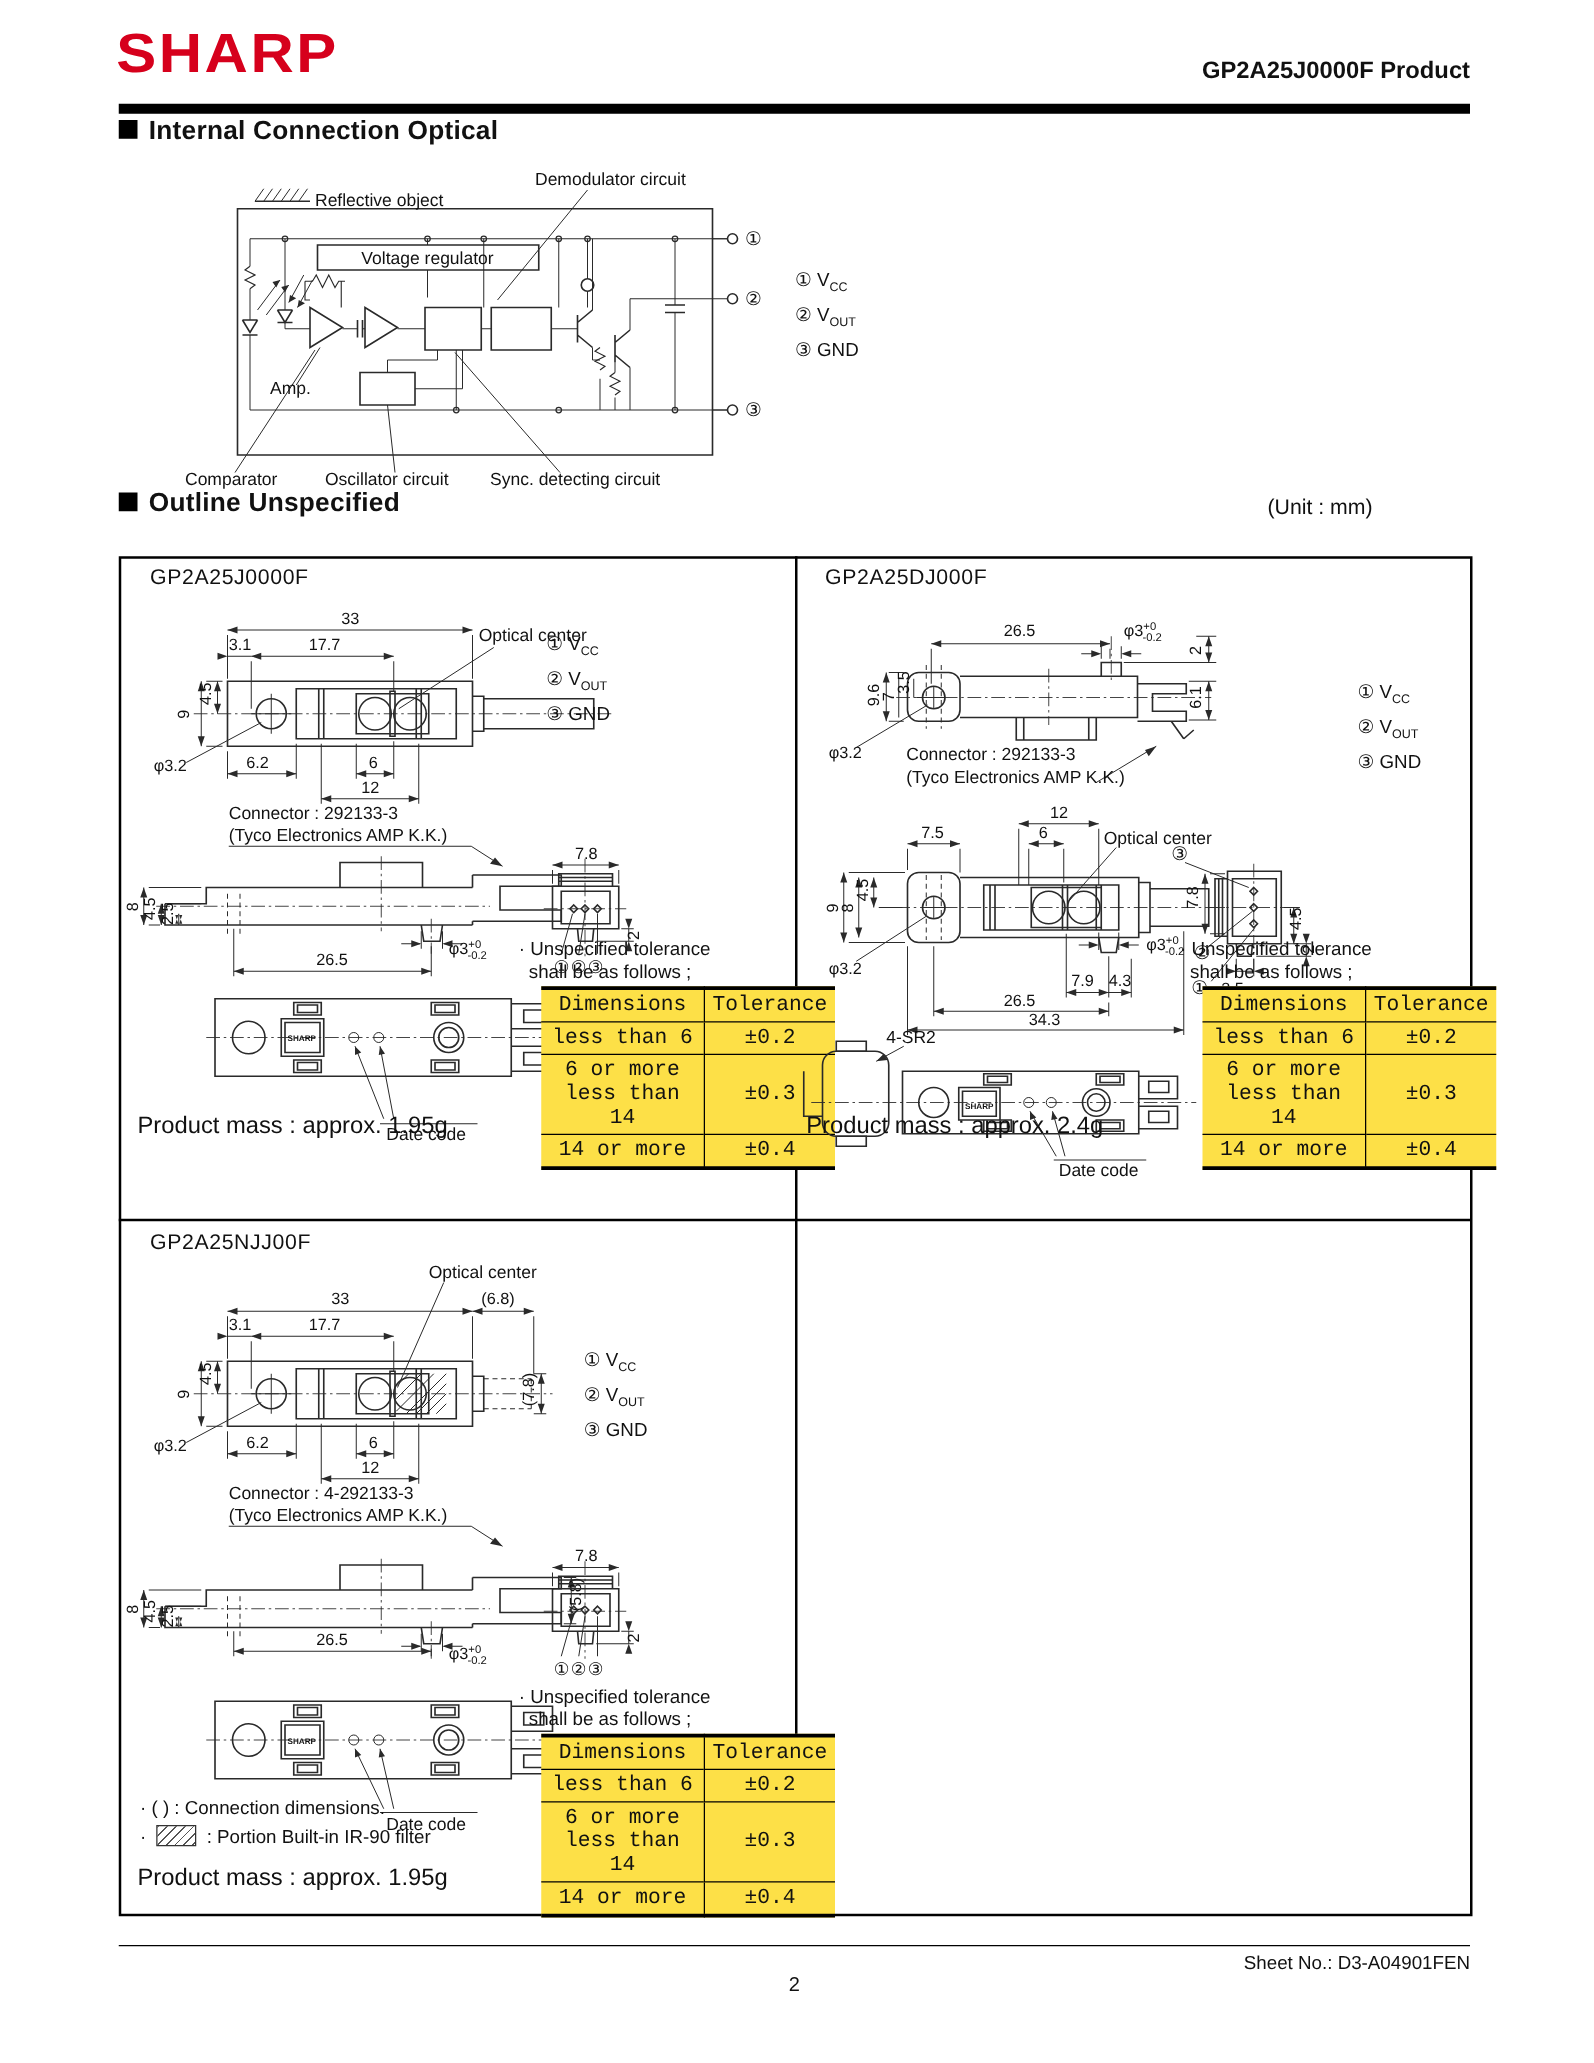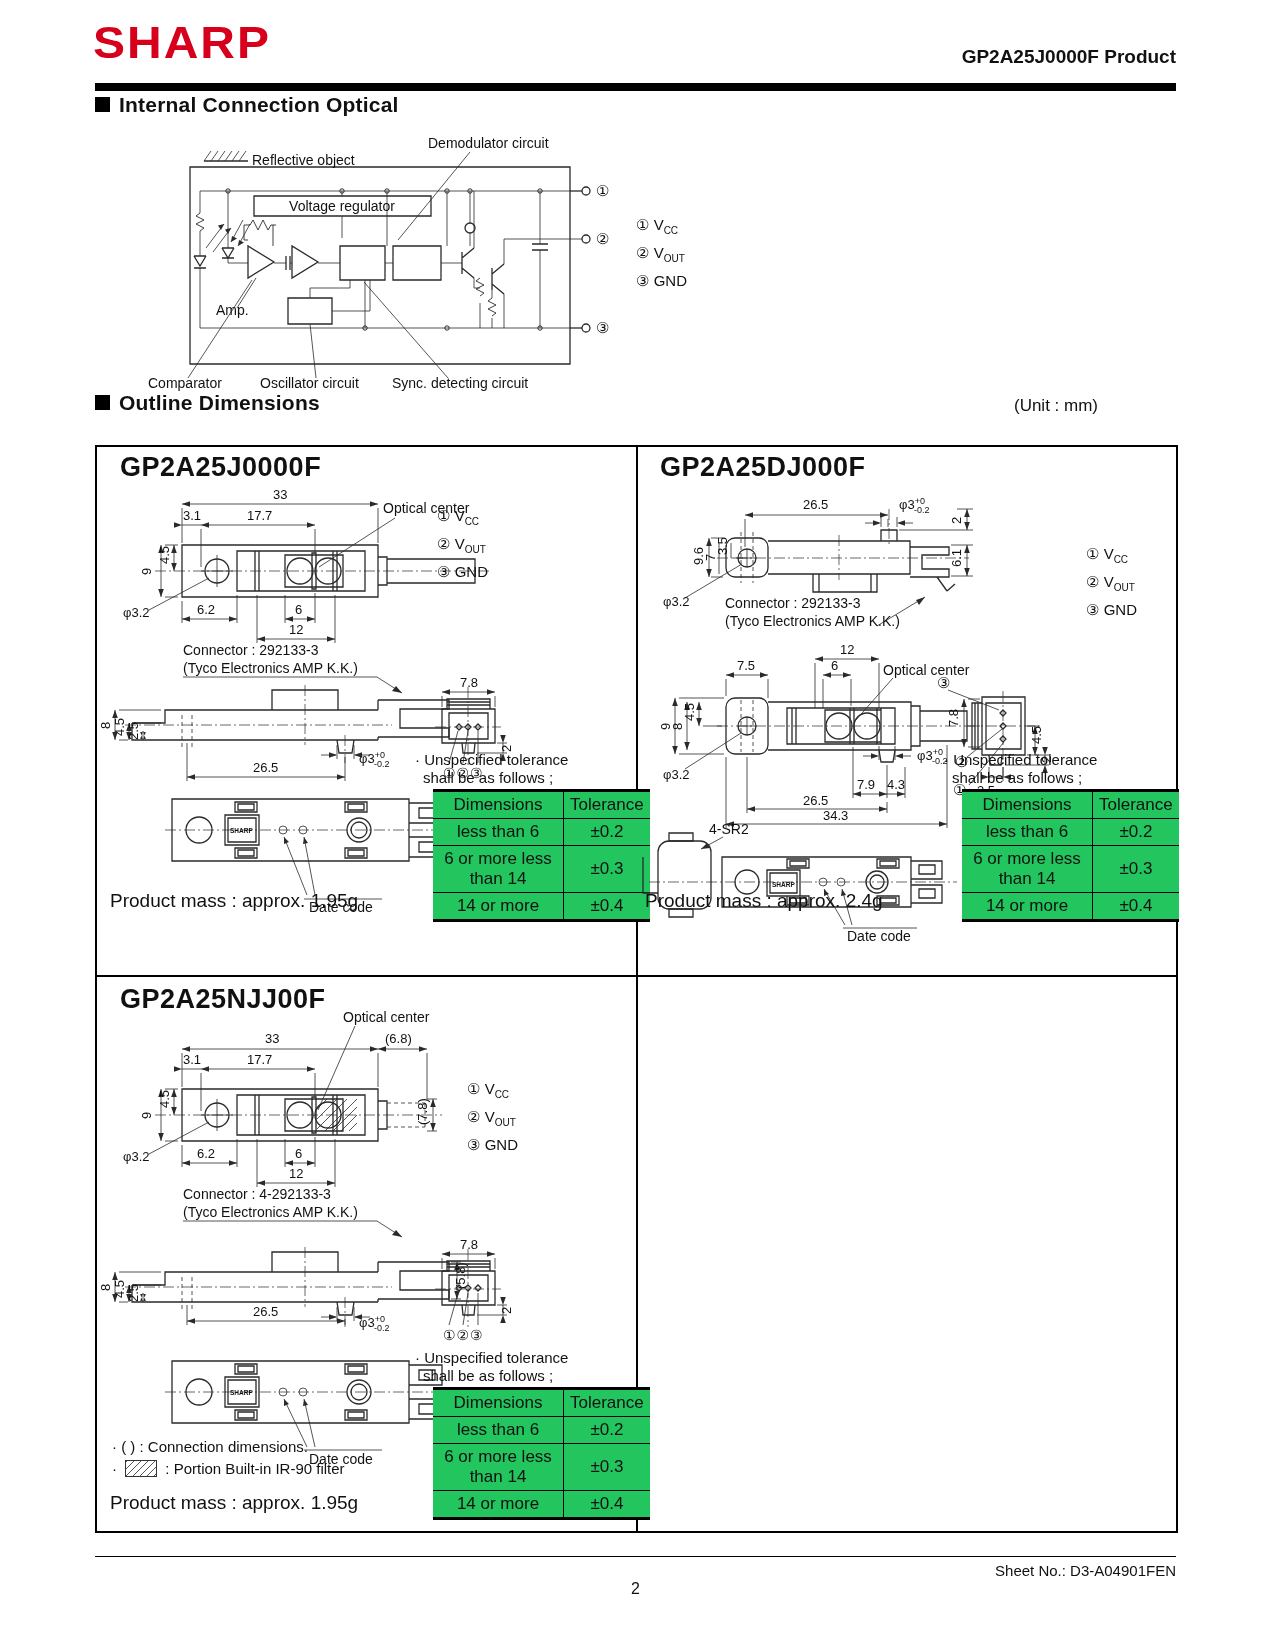--- a/index.html
+++ b/index.html
@@ -9,28 +9,28 @@
         color:#d6001c;letter-spacing:2px;transform:scaleY(.92);transform-origin:left top;}
   .series{position:absolute;left:876px;top:46px;width:300px;text-align:right;
           font-size:19px;font-weight:bold;}
   .topbar{position:absolute;left:95px;top:83px;width:1081px;height:8px;background:#000;}
   .sechead{position:absolute;font-size:21px;font-weight:bold;letter-spacing:.2px;}
   .sq{display:inline-block;width:15px;height:15px;background:#000;margin-right:9px;}
   .unit{position:absolute;left:995px;top:396px;width:122px;text-align:center;font-size:17px;}
   .obox{position:absolute;left:95px;top:445px;width:1079px;height:1084px;border:2px solid #000;}
   .vdiv{position:absolute;left:636px;top:445px;width:2px;height:1086px;background:#000;}
   .hdiv{position:absolute;left:95px;top:975px;width:1081px;height:2px;background:#000;}
-  .mtitle{position:absolute;font-size:27px;font-weight:bold;letter-spacing:.5px;}
+  .mtitle{position:absolute;font-size:17px;font-weight:normal;letter-spacing:.5px;}
   .mass{position:absolute;font-size:19px;}
   .legend{position:absolute;font-size:15px;line-height:22px;white-space:nowrap;}
   .legend sub{font-size:10px;}
   .tnote{position:absolute;font-size:15px;line-height:18px;}
   .tnote .tn2{padding-left:8px;}
-  .tol{position:absolute;border-collapse:collapse;font-family:Liberation Sans, sans-serif;
-       font-size:17px;background:#22c55e;}
+  .tol{position:absolute;border-collapse:collapse;font-family:Liberation Mono, monospace;
+       font-size:17px;background:#fde047;}
   .tol th,.tol td{text-align:center;padding:3px 6px;font-weight:normal;}
   .tol tr{border-bottom:1px solid #000;}
   .tol tr:first-child{border-top:3px solid #000;}
   .tol tr:last-child{border-bottom:3px solid #000;}
   .tol th:first-child,.tol td:first-child{border-right:1px solid #000;width:118px;}
   .tol th:last-child,.tol td:last-child{width:72px;}
   .notes{position:absolute;font-size:15px;white-space:nowrap;}
   .hicon{display:inline-block;width:30px;height:15px;border:1px solid #333;vertical-align:-3px;
          background:repeating-linear-gradient(135deg,#555 0 1px,#fff 1px 5px);margin:0 4px;}
   .plating{position:absolute;left:740px;top:1468px;width:410px;text-align:right;font-size:18px;}
@@ -112,21 +112,21 @@
     </g>
   </svg>
 
   <div class="legend" style="left:636px;top:214px;">
     <div><span>①</span> <span>V</span><sub>CC</sub></div>
     <div><span>②</span> <span>V</span><sub>OUT</sub></div>
     <div><span>③</span> <span>GND</span><sub></sub></div>
   </div>
 
   <div class="sechead" style="left:95px;top:391px;">
-    <span class="sq"></span><span>Outline Dimensions</span>
+    <span class="sq"></span><span>Outline Unspecified</span>
   </div>
   <div class="unit">(Unit : mm)</div>
 
   <div class="obox"></div>
   <div class="vdiv"></div>
   <div class="hdiv"></div>
 
   <div class="mtitle" style="left:120px;top:452px;">GP2A25J0000F</div>
 
   <svg style="left:97px;top:447px;" width="540" height="526" viewBox="0 0 540 526">

